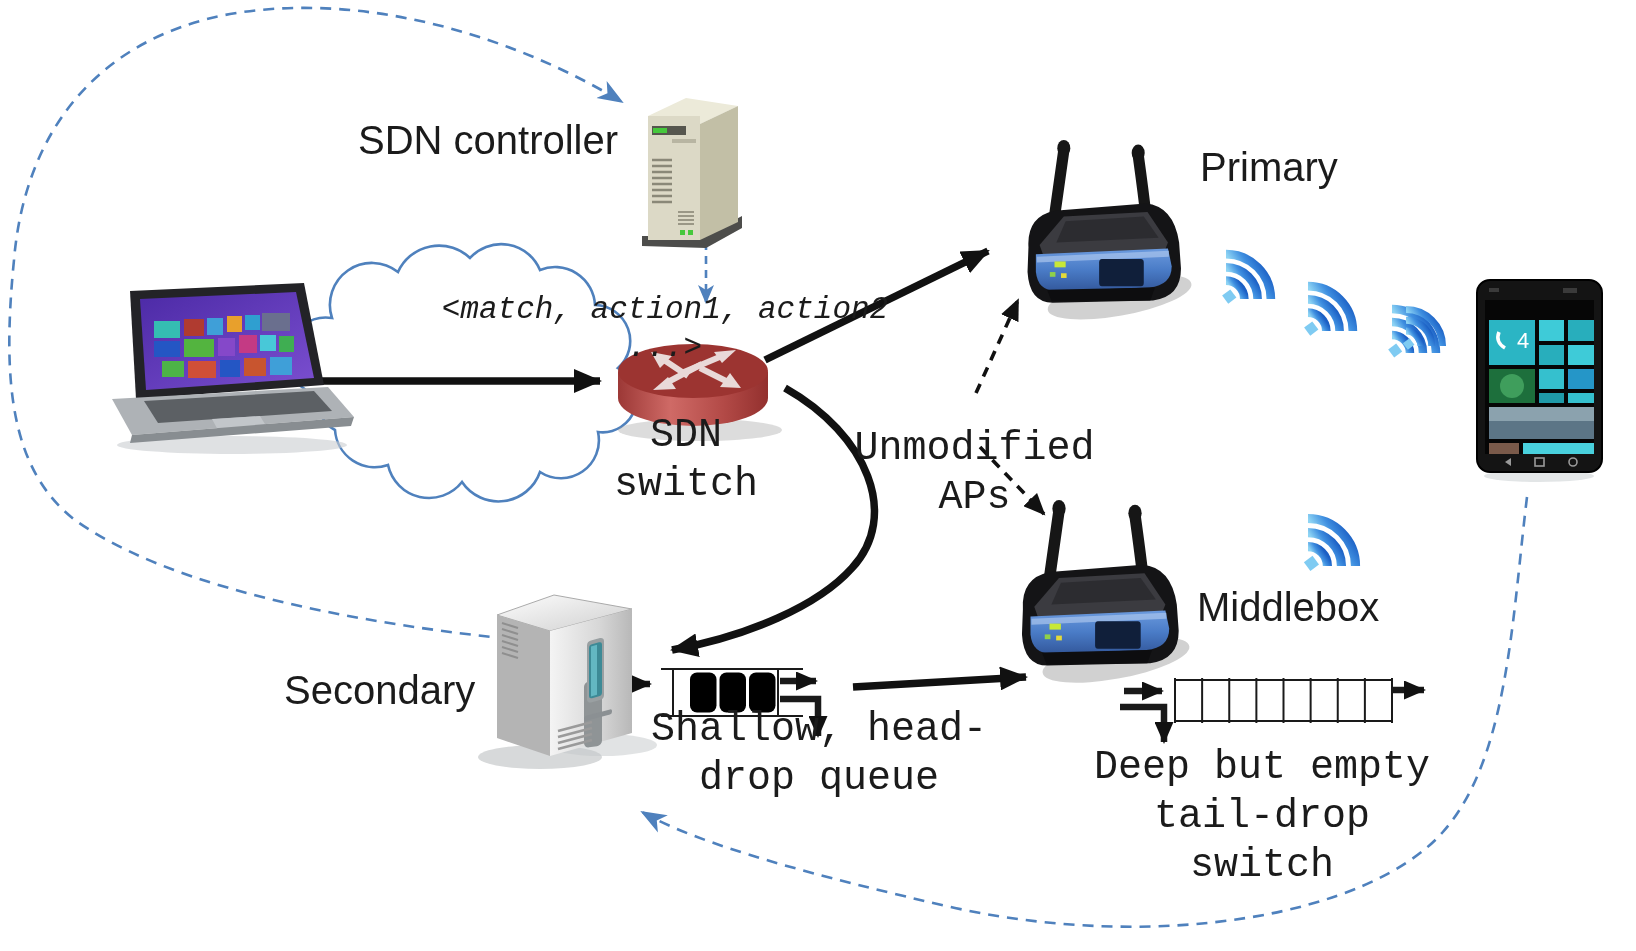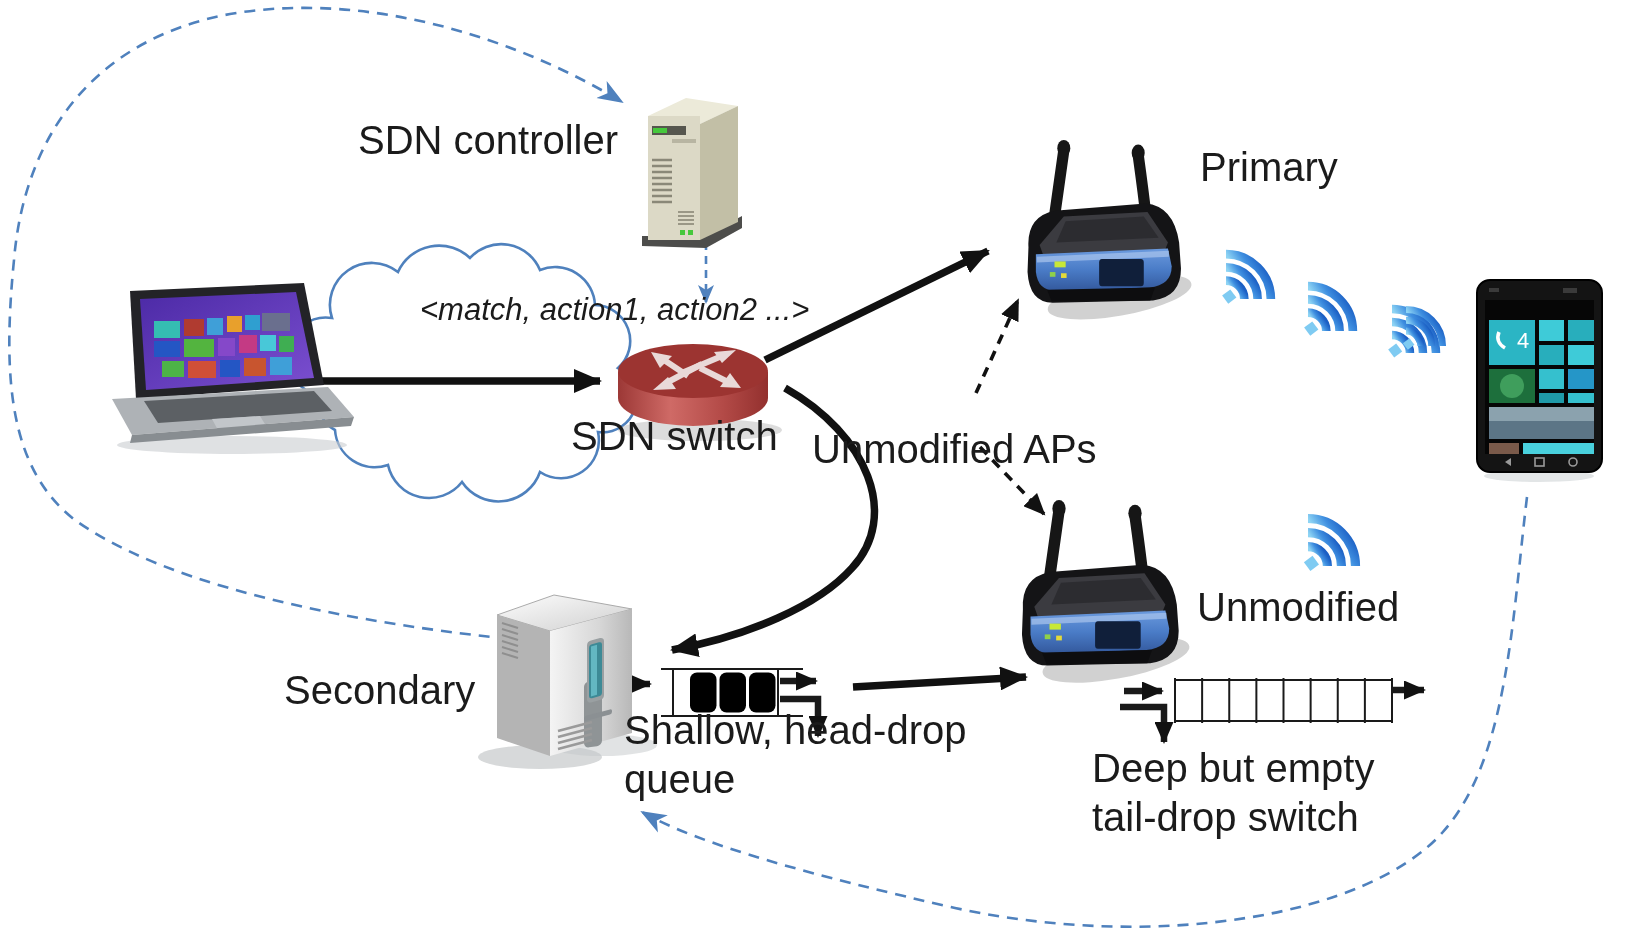--- a/index.html
+++ b/index.html
@@ -1,20 +1,20 @@
 <!DOCTYPE html>
 <html><head>
 <meta charset="utf-8">
 <style>
   html,body{margin:0;padding:0;background:#fff;}
   .stage{position:relative;width:1636px;height:951px;background:#fff;overflow:hidden;
          font-family:"Liberation Sans",sans-serif;color:#1b1b1b;}
   .stage svg.layer{position:absolute;left:0;top:0;}
   .lbl{position:absolute;font-size:40px;line-height:1.22;color:#1b1b1b;white-space:normal;}
-  .lbl.center{text-align:left;}
+  .lbl.center{text-align:center;font-family:Liberation Mono, monospace;}
   .lbl.right{text-align:center;}
   .lbl.italic{font-style:italic;font-size:31px;}
 </style>
 </head>
 <body>
 
 <div class="stage">
 
 <svg class="layer" width="1636" height="951" viewBox="0 0 1636 951">
 <defs>
@@ -283,18 +283,18 @@
     <circle cx="96" cy="182" r="4" fill="none" stroke="#9a9a9a" stroke-width="1.6"></circle>
   </g>
 </g>
 </svg>
 
 <div class="lbl right" style="left:328px;top:116px;width:320px;">SDN controller</div>
 <div class="lbl italic center" style="left:420px;top:291px;width:490px;">&lt;match, action1, action2 ...&gt;</div>
 <div class="lbl center" style="left:571px;top:412px;width:230px;">SDN switch</div>
 <div class="lbl center" style="left:812px;top:383px;width:325px;margin-top:42px;">Unmodified APs</div>
 <div class="lbl" style="left:1200px;top:143px;width:200px;">Primary</div>
-<div class="lbl" style="left:1197px;top:583px;width:240px;">Unmodified</div>
+<div class="lbl" style="left:1197px;top:583px;width:240px;">Middlebox</div>
 <div class="lbl" style="left:284px;top:666px;width:220px;">Secondary</div>
 <div class="lbl center" style="left:624px;top:706px;width:390px;">Shallow, head-drop queue</div>
 <div class="lbl center" style="left:1092px;top:744px;width:340px;">Deep but empty tail-drop switch</div>
 
 </div>
 
 </body></html>

